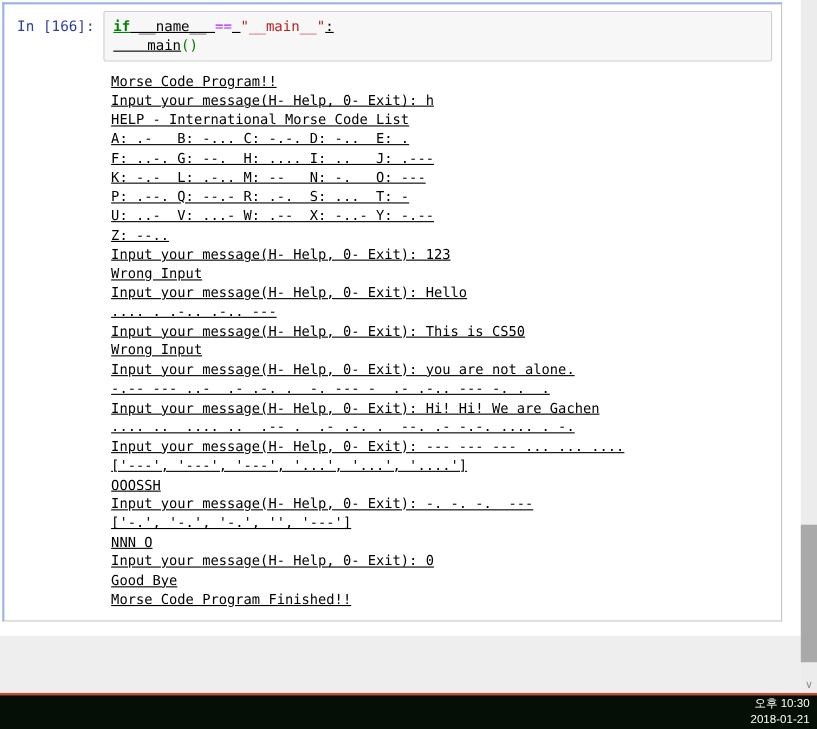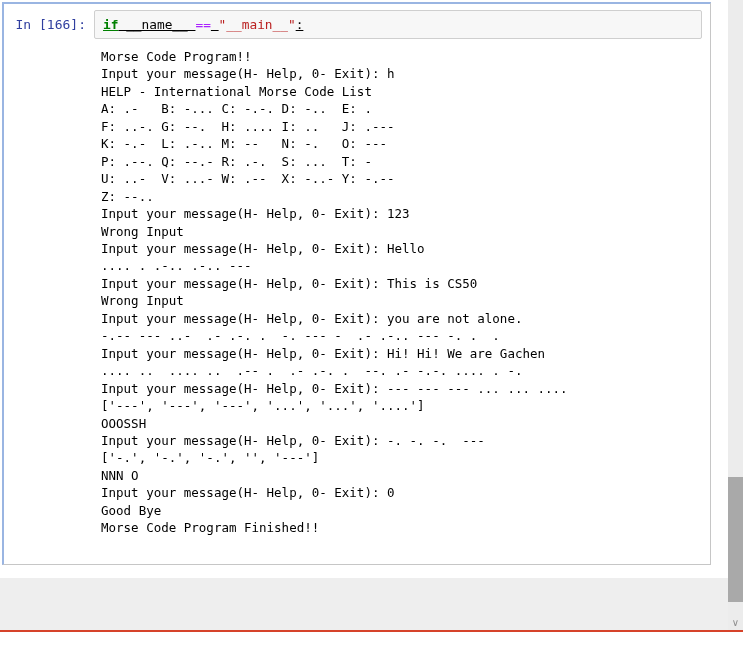--- a/index.html
+++ b/index.html
@@ -25,21 +25,21 @@
     background:#f7f7f7; border:1px solid #cfcfcf; border-radius:2px;
     padding:5px 8px; font-size:12.8px; line-height:17px; color:#000;
   }
   .cm-line { white-space:pre; }
   .tok-kw      { color:#008000; font-weight:bold;text-decoration:underline; }
   .tok-plain   { color:#000000;text-decoration:underline; }
   .tok-op      { color:#AA22FF; }
   .tok-str     { color:#BA2121; }
   .tok-bracket { color:#008000; }
 
-  .output { margin-left:97px; margin-top:9px; }
+  .output { margin-left:97px; margin-top:9px;text-decoration:underline; }
   .output pre {
     font-family:"DejaVu Sans Mono", monospace;
     font-size:12.5px; line-height:17.45px; color:#000;
     white-space:pre;
   }
 
   
   .scroll-col {
     position:absolute; right:0; top:0; width:15px; height:630px; background:#ececec;
   }
@@ -65,20 +65,21 @@
 </head>
 <body>
 
 <div class="page">
 
   <div class="cell">
     <div class="input-row">
       <div class="prompt">In [166]:</div>
       <div class="codebox">
         <div class="cm-line"><span class="tok-kw">if</span><span class="tok-plain"> __name__ </span><span class="tok-op">==</span><span class="tok-plain"> </span><span class="tok-str">"__main__"</span><span class="tok-plain">:</span></div>
+        <div class="cm-line"><span class="tok-plain">    main</span><span class="tok-bracket">()</span></div>
       </div>
     </div>
 
     <div class="output">
       <pre>Morse Code Program!!
 Input your message(H- Help, 0- Exit): h
 HELP - International Morse Code List
 A: .-   B: -... C: -.-. D: -..  E: .
 F: ..-. G: --.  H: .... I: ..   J: .---
 K: -.-  L: .-.. M: --   N: -.   O: ---
@@ -111,14 +112,20 @@
 
   <div class="scroll-col">
     <div class="scroll-thumb"></div>
     <div class="scroll-down">
       <span>∨</span>
     </div>
   </div>
 
   <div class="red-line"></div>
 
+  <div class="taskbar">
+    <div class="clock">
+      <div>오후 10:30</div>
+      <div>2018-01-21</div>
+    </div>
+  </div>
 
 </div>
 
 </body></html>

